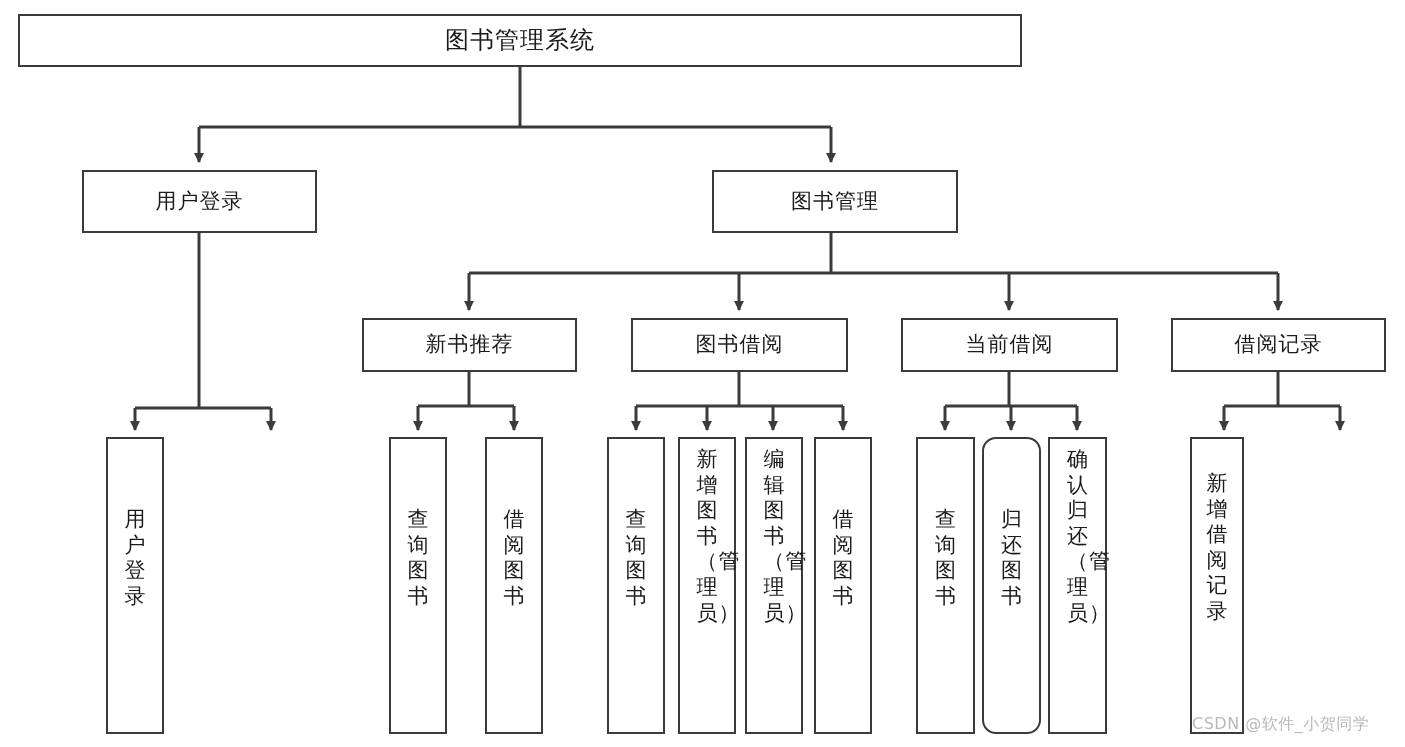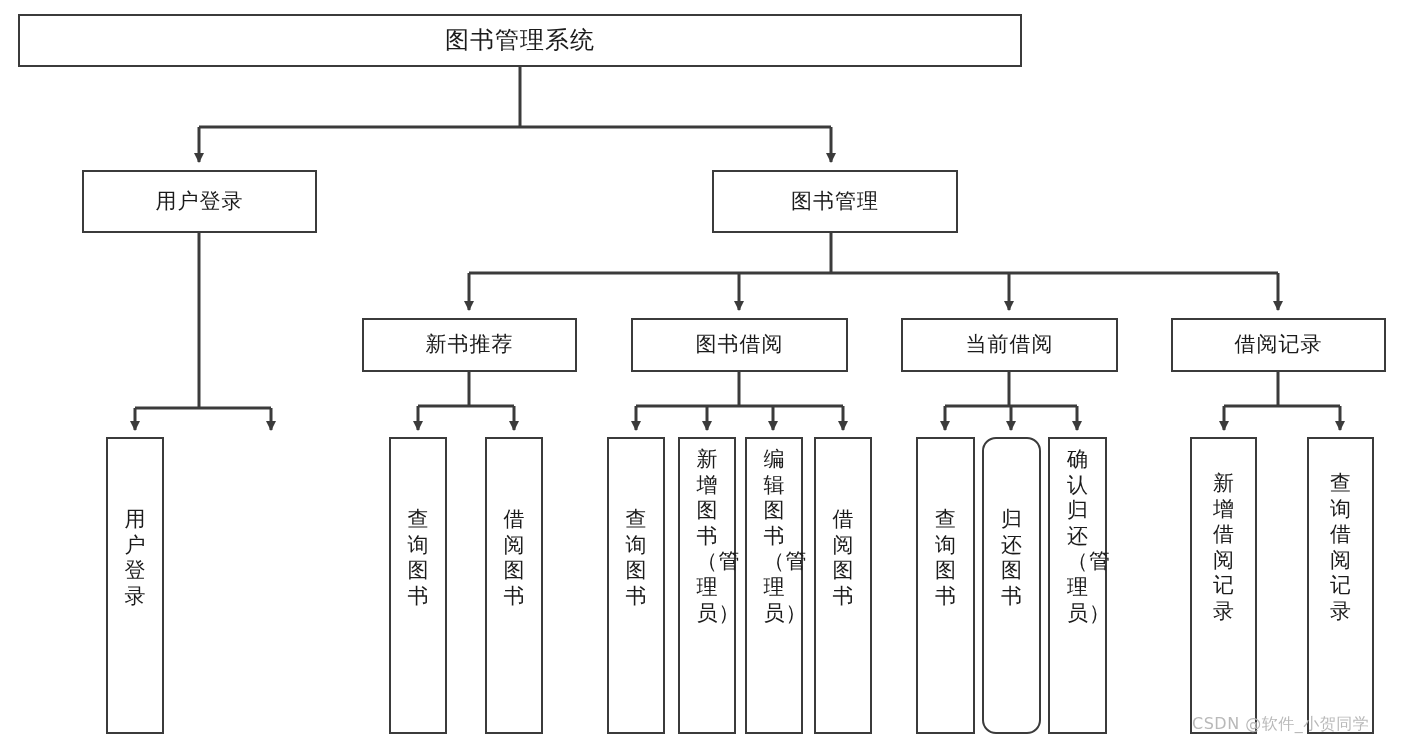--- a/index.html
+++ b/index.html
@@ -164,21 +164,18 @@
   <div class="node v" style="left:916px;top:437px;width:59px;height:297px;padding-top:68px;">
     <span class="label">查询图书</span>
   </div>
   <div class="node v" style="left:982px;top:437px;width:59px;height:297px;padding-top:68px;border-radius:14px;">
     <span class="label">归还图书</span>
   </div>
   <div class="node v top" style="left:1048px;top:437px;width:59px;height:297px;padding-top:6px;">
     <span class="label">确认归还（管理员）</span>
   </div>
 
-  <div class="node v" style="left:1190px;top:437px;width:67px;height:297px;padding-top:32px;">
+  <div class="node v" style="left:1190px;top:437px;width:54px;height:297px;padding-top:32px;">
     <span class="label">新增借阅记录</span>
-  </div>
-  <div class="node v" style="left:1307px;top:437px;width:67px;height:297px;padding-top:32px;">
-    <span class="label">查询借阅记录</span>
   </div>
 
   <div class="watermark">CSDN @软件_小贺同学</div>
 </div>
 
 </body></html>

